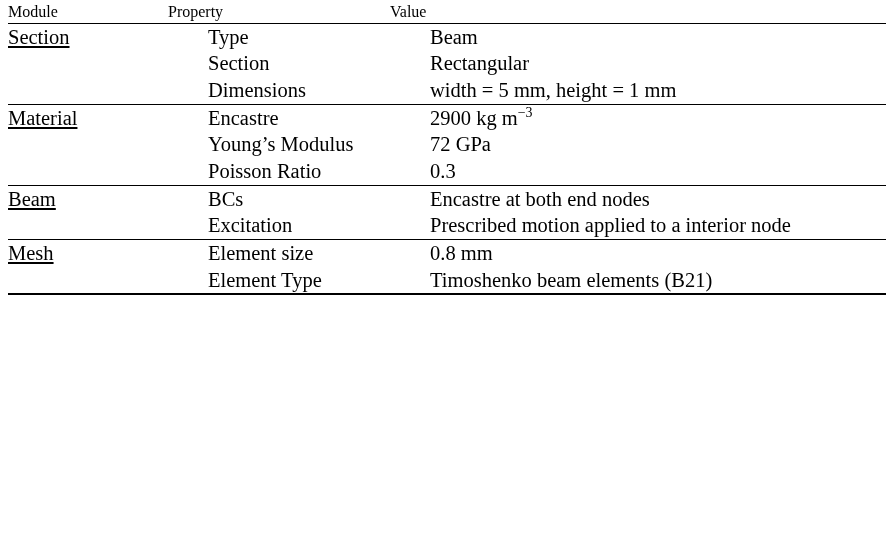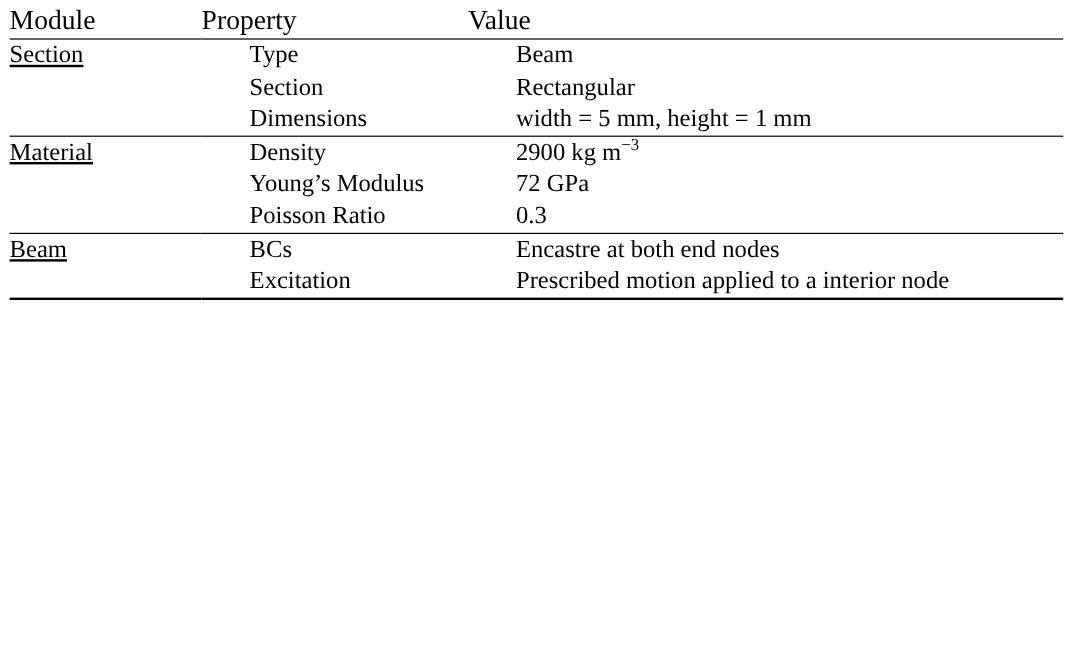--- a/index.html
+++ b/index.html
@@ -37,21 +37,21 @@
   .col-prop   { width: 222px; }
   .col-value  { width: 496px; }
   .rule-mid td {
     border-top: 1.1px solid #000;
   }
   .rule-bottom td {
     border-top: 2.2px solid #000;
   }
   thead th {
     font-weight: bold;
-    font-size: 23px;
+    font-size: 16px;
     padding-bottom: 5px;
     padding-top: 5px;
   }
   .hdr-rule-under td, .hdr-rule-under th {
     border-bottom: 1.1px solid #000;
   }
   .group-cell {
     font-weight: bold;
     vertical-align: middle;
     padding-right: 8px;
@@ -111,21 +111,21 @@
             <li>Rectangular</li>
             <li>width = 5 mm, height = 1 mm</li>
           </ul>
         </td>
       </tr>
 
       <tr class="rule-mid pad-block">
         <td class="group-cell">Material</td>
         <td>
           <ul class="sub-list">
-            <li>Density</li>
+            <li>Encastre</li>
             <li>Young’s Modulus</li>
             <li>Poisson Ratio</li>
           </ul>
         </td>
         <td>
           <ul class="sub-list">
             <li>2900 kg m<sup class="exp">−3</sup></li>
             <li>72 GPa</li>
             <li>0.3</li>
           </ul>
@@ -142,20 +142,35 @@
         </td>
         <td>
           <ul class="sub-list">
             <li>Encastre at both end nodes</li>
             <li>Prescribed motion applied to a interior node</li>
           </ul>
         </td>
       </tr>
 
 
+      <tr class="rule-mid pad-block">
+        <td class="group-cell">Mesh</td>
+        <td>
+          <ul class="sub-list">
+            <li>Element size</li>
+            <li>Element Type</li>
+          </ul>
+        </td>
+        <td>
+          <ul class="sub-list">
+            <li>0.8 mm</li>
+            <li>Timoshenko beam elements (B21)</li>
+          </ul>
+        </td>
+      </tr>
 
       <tr class="rule-bottom spacer-row">
         <td></td>
         <td></td>
         <td></td>
       </tr>
     </tbody>
   </table>
 </div>
 

